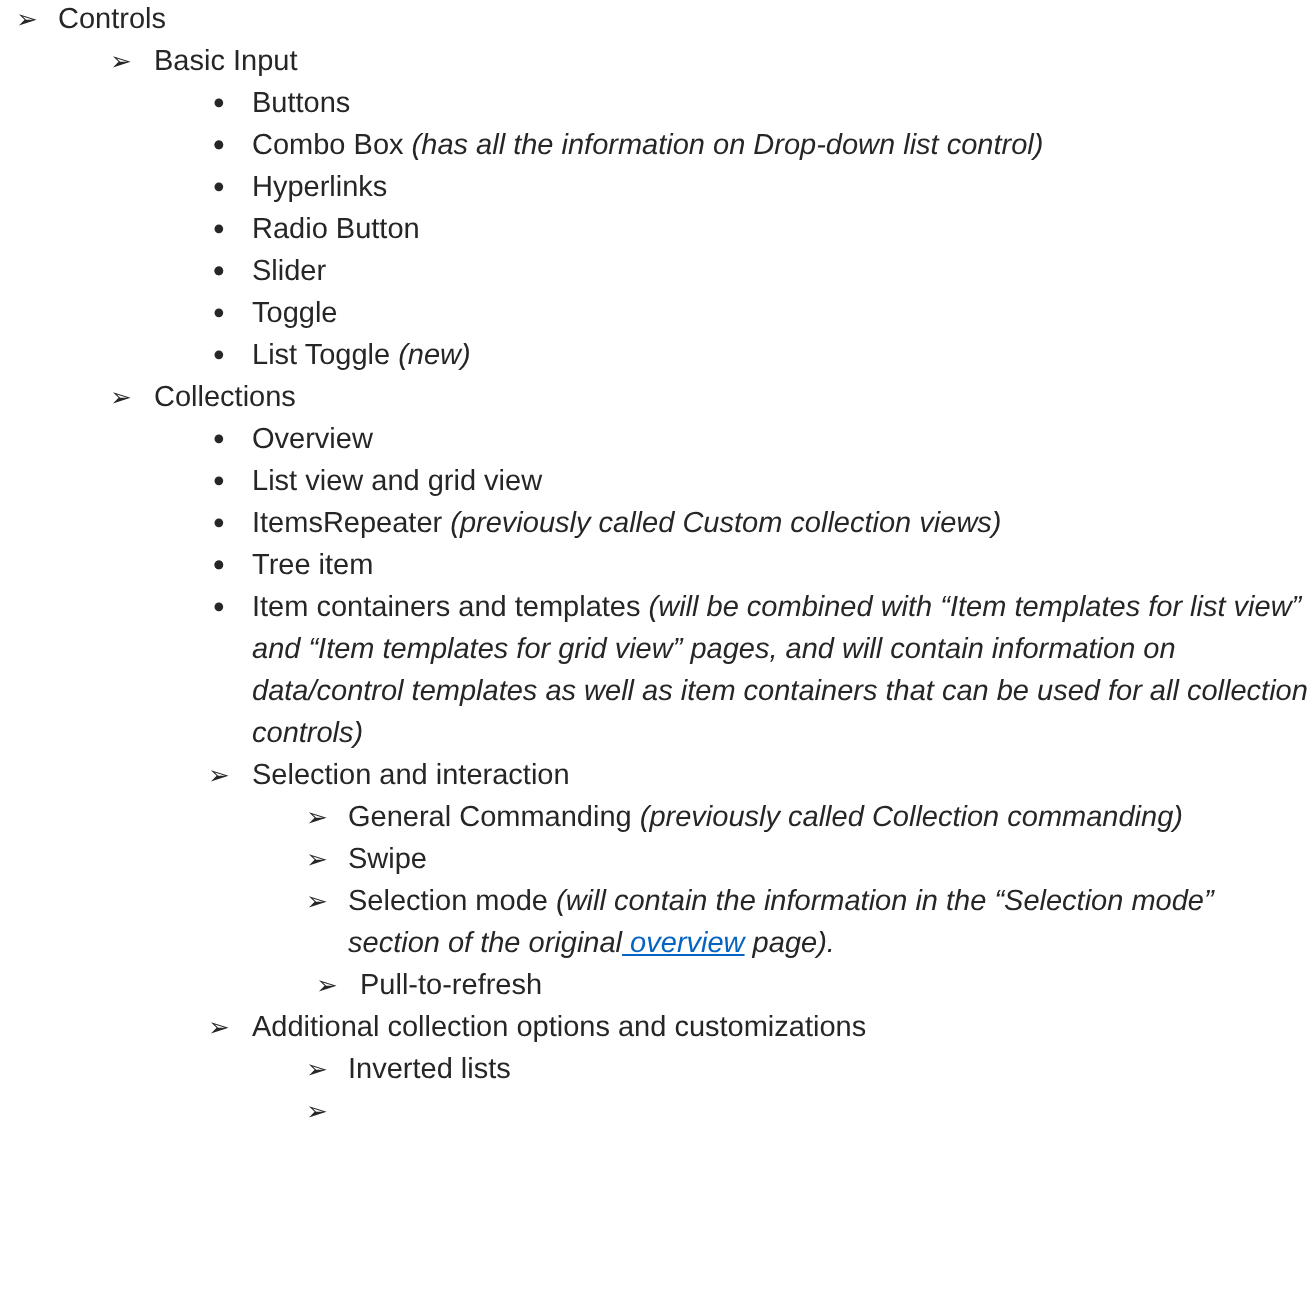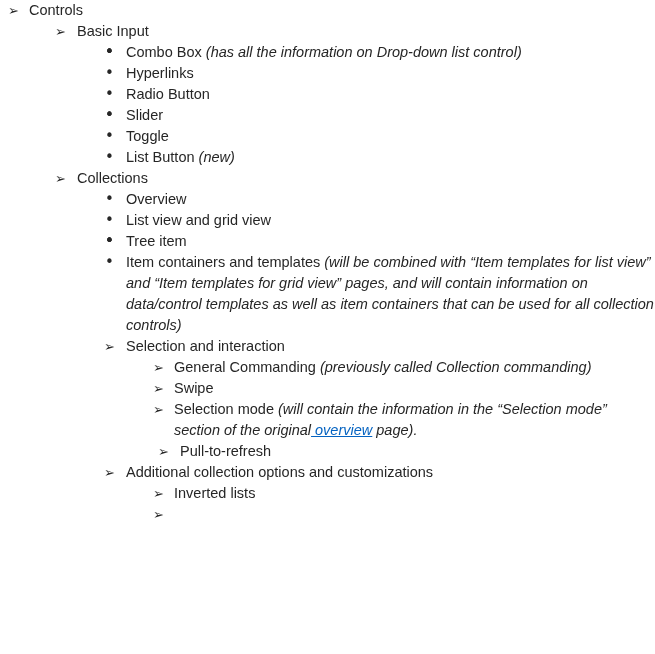--- a/index.html
+++ b/index.html
@@ -90,20 +90,21 @@
       <div class="item lvl1">
         <span class="marker arrow">➢</span>
         <span class="txt"><span>Controls</span></span>
       </div>
       <div class="item lvl2">
         <span class="marker arrow">➢</span>
         <span class="txt"><span>Basic Input</span></span>
       </div>
       <div class="item lvl3">
         <span class="marker dot">•</span>
+        <span class="txt"><span>Buttons</span></span>
       </div>
       <div class="item lvl3">
         <span class="marker dot">•</span>
       </div>
       <div class="item lvl3">
         <span class="marker dot">•</span>
         <span class="txt"><span>Combo Box </span><span class="ital">(has all the information on Drop-down list control)</span></span>
       </div>
       <div class="item lvl3">
         <span class="marker dot">•</span>
@@ -119,36 +120,37 @@
       <div class="item lvl3">
         <span class="marker dot">•</span>
         <span class="txt"><span>Slider</span></span>
       </div>
       <div class="item lvl3">
         <span class="marker dot">•</span>
         <span class="txt"><span>Toggle</span></span>
       </div>
       <div class="item lvl3">
         <span class="marker dot">•</span>
-        <span class="txt"><span>List Button </span><span class="ital">(new)</span></span>
+        <span class="txt"><span>List Toggle </span><span class="ital">(new)</span></span>
       </div>
       <div class="item lvl2">
         <span class="marker arrow">➢</span>
         <span class="txt"><span>Collections</span></span>
       </div>
       <div class="item lvl3">
         <span class="marker dot">•</span>
         <span class="txt"><span>Overview</span></span>
       </div>
       <div class="item lvl3">
         <span class="marker dot">•</span>
         <span class="txt"><span>List view and grid view</span></span>
       </div>
       <div class="item lvl3">
         <span class="marker dot">•</span>
+        <span class="txt"><span>ItemsRepeater </span><span class="ital">(previously called Custom collection views)</span></span>
       </div>
       <div class="item lvl3">
         <span class="marker dot">•</span>
       </div>
       <div class="item lvl3">
         <span class="marker dot">•</span>
         <span class="txt"><span>Tree item</span></span>
       </div>
       <div class="item lvl3">
         <span class="marker dot">•</span>

